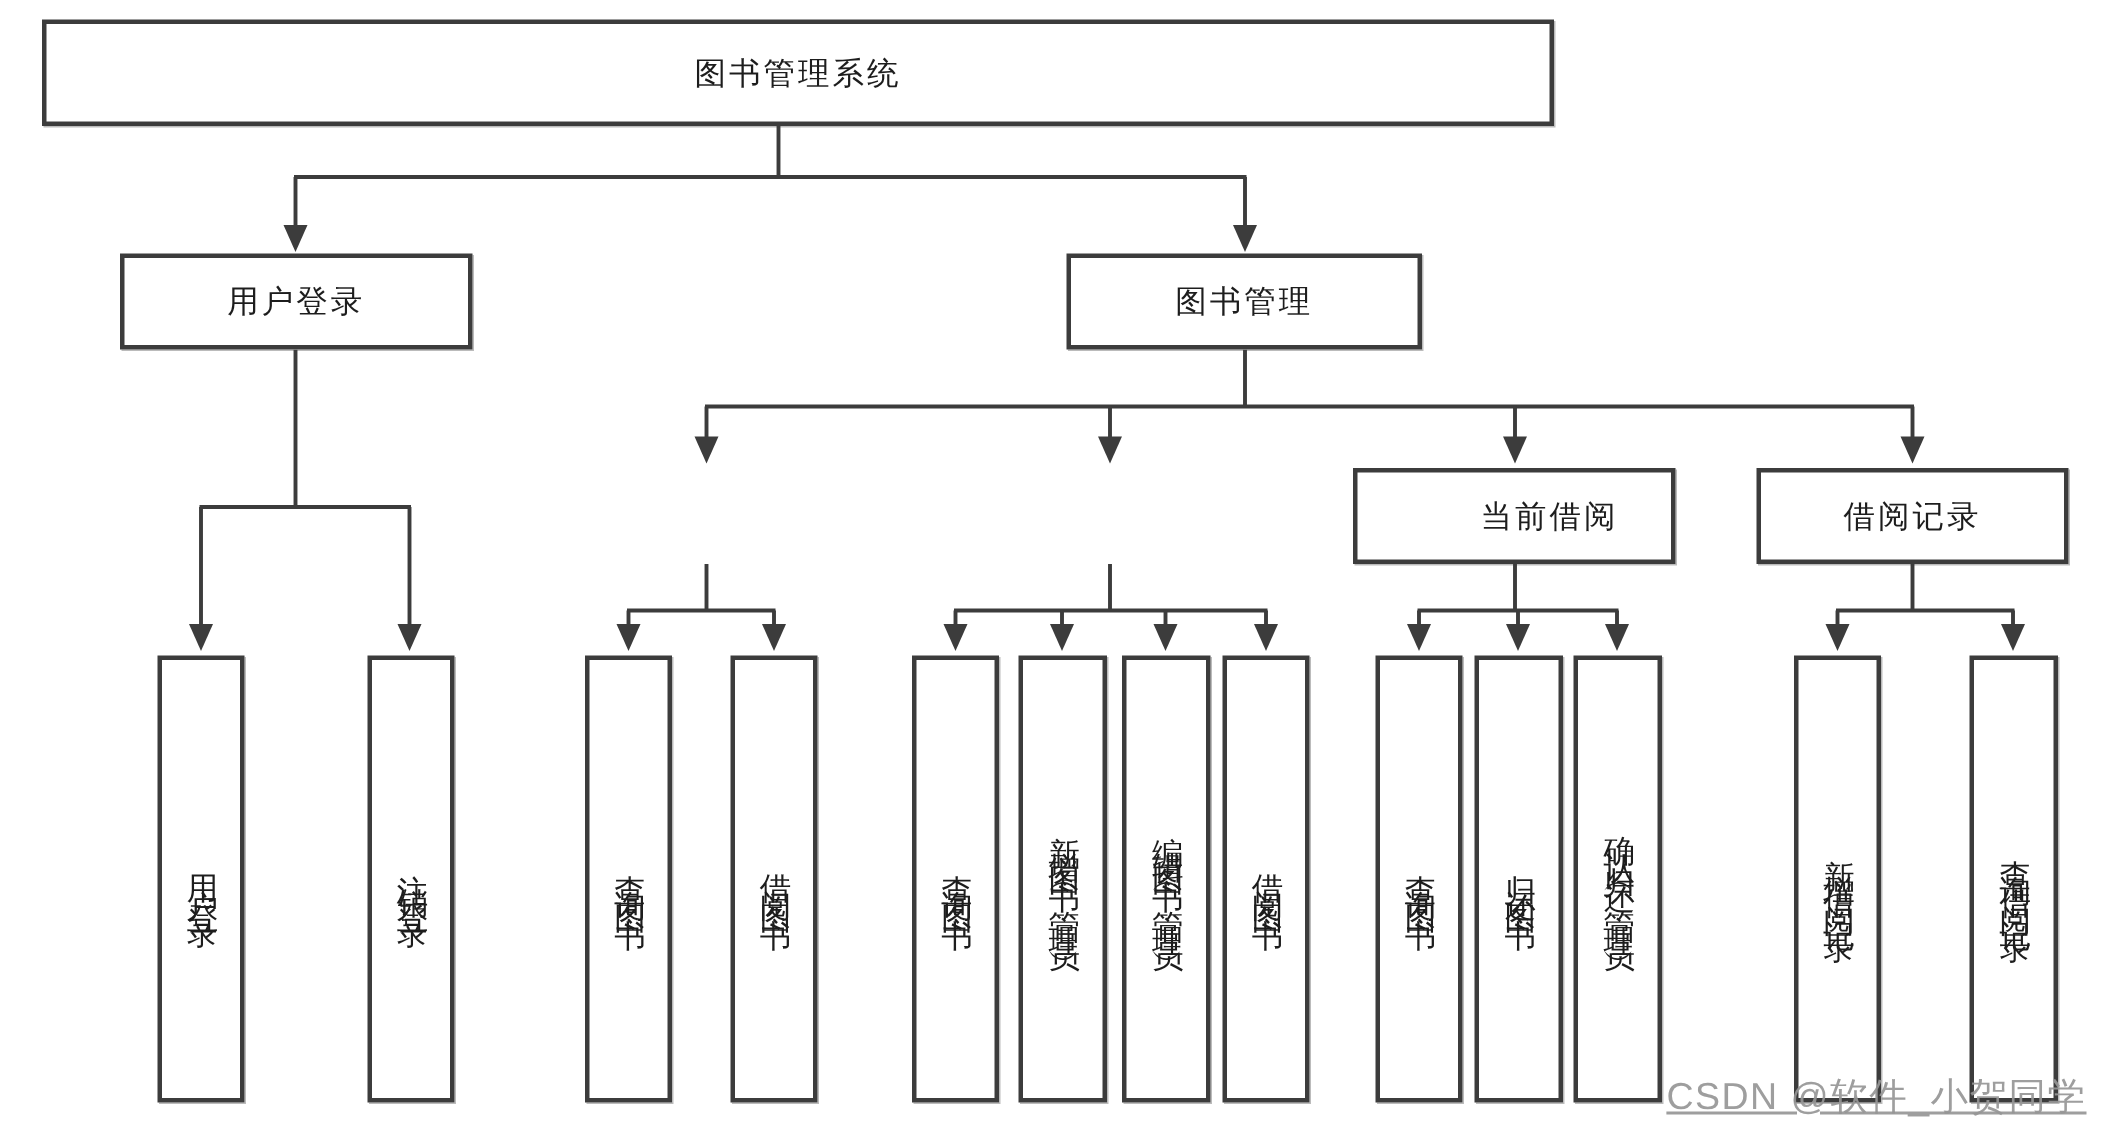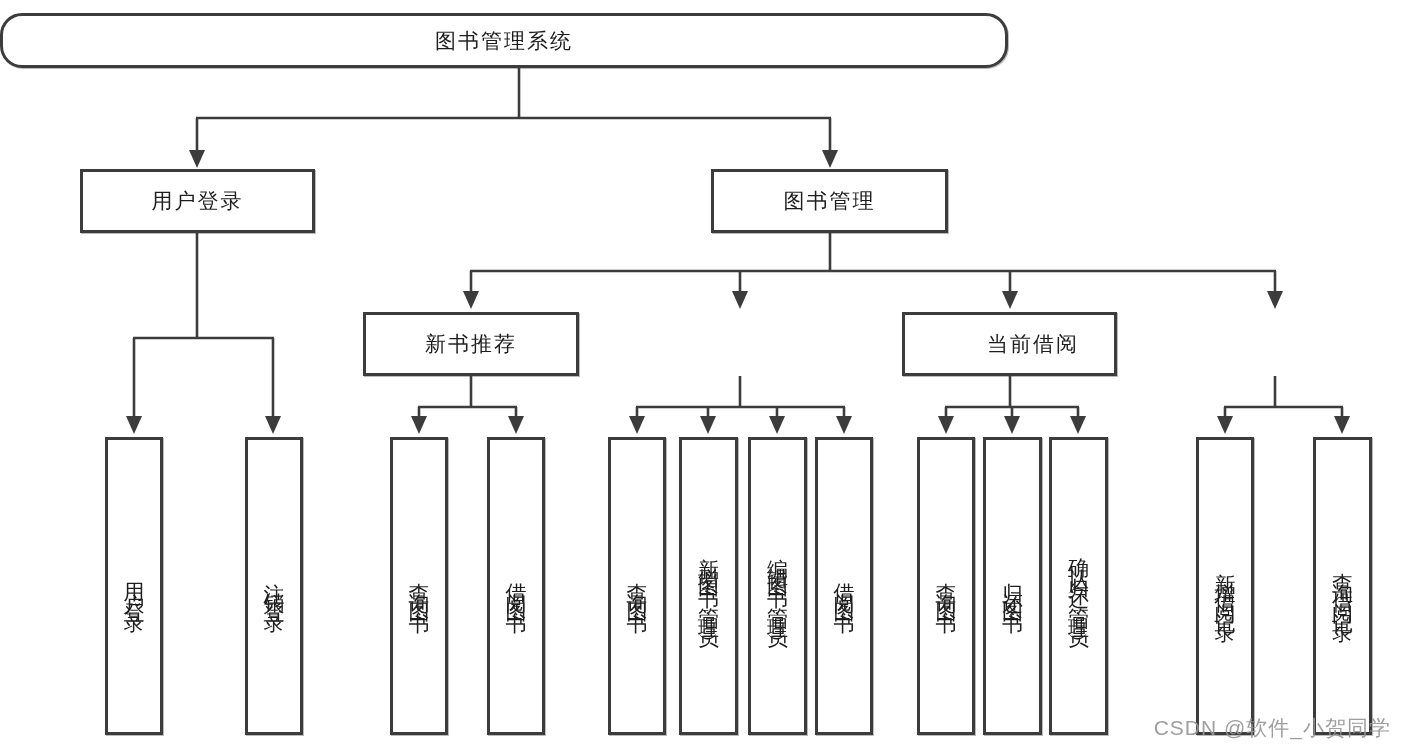--- a/index.html
+++ b/index.html
@@ -21,21 +21,21 @@
   .vbox{
     position:absolute;box-sizing:border-box;z-index:1;
     background:#ffffff;border:3px solid #3c3c3c;
     display:flex;align-items:center;justify-content:center;
     writing-mode:vertical-lr;text-orientation:mixed;
     font-size:21px;letter-spacing:10px;color:#1d1d1d;
     box-shadow:1px 1px 0 rgba(60,60,60,0.35);
     text-align:center;
   }
   
-  #n-root{left:0;top:13px;width:1008px;height:55px;border-radius:22px;}
+  #n-root{left:28px;top:13px;width:1008px;height:71px;}
   #n-login{left:80px;top:169px;width:235px;height:64px;}
   #n-mgmt{left:711px;top:169px;width:237px;height:64px;font-family:Liberation Mono, monospace;}
   #n-recommend{left:363px;top:312px;width:216px;height:64px;}
   #n-borrow{left:633px;top:312px;width:215px;height:64px;}
   #n-current{left:902px;top:312px;width:215px;height:64px;padding-left:47px;}
   #n-records{left:1171px;top:312px;width:208px;height:64px;}
   .leaf{top:437px;width:58px;height:298px;}
   #l-login-1{left:105px;}
   #l-login-2{left:245px;}
   #l-rec-1{left:390px;}
@@ -45,23 +45,24 @@
   #l-bor-3{left:748px;width:59px;}
   #l-bor-4{left:815px;}
   #l-cur-1{left:917px;}
   #l-cur-2{left:983px;width:59px;}
   #l-cur-3{left:1049px;width:59px;}
   #l-rcd-1{left:1196px;}
   #l-rcd-2{left:1313px;width:59px;}
   #watermark{
     position:absolute;z-index:2;
     right:14px;top:714px;
-    font-size:21px;letter-spacing:1px;
+    font-size:25px;letter-spacing:1px;
     color:rgba(150,150,150,0.92);
     white-space:nowrap;
+    text-decoration:underline;
   }
 </style>
 </head>
 <body>
 
 <div id="canvas">
 
   <svg id="wires" width="1405" height="747" viewBox="0 0 1405 747">
     <g stroke="#3c3c3c" stroke-width="2.6" fill="none">
 
@@ -139,26 +140,26 @@
     <span>图书管理系统</span>
   </div>
 
   <div id="n-login" class="hbox">
     <span>用户登录</span>
   </div>
   <div id="n-mgmt" class="hbox">
     <span>图书管理</span>
   </div>
 
-  <div id="n-recommend" class="hbox">
-    <span>新书推荐</span>
-  </div>
   <div id="n-current" class="hbox">
     <span>当前借阅</span>
   </div>
+  <div id="n-records" class="hbox">
+    <span>借阅记录</span>
+  </div>
 
   <div id="l-login-1" class="vbox leaf">
     <span>用户登录</span>
   </div>
   <div id="l-login-2" class="vbox leaf">
     <span>注销登录</span>
   </div>
 
   <div id="l-rec-1" class="vbox leaf">
     <span>查询图书</span>

